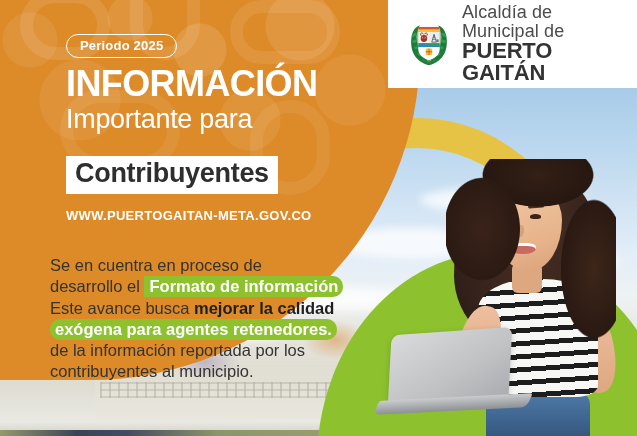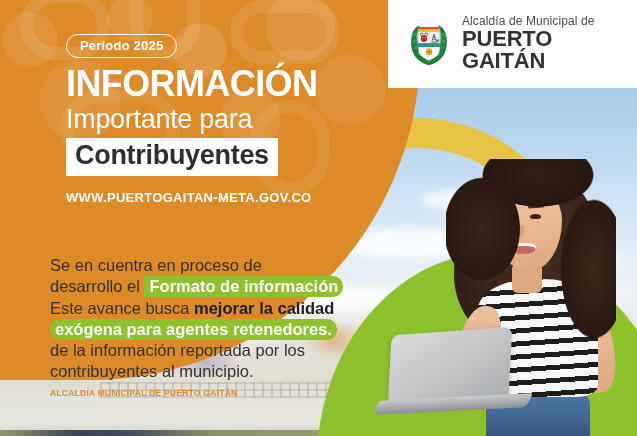--- a/index.html
+++ b/index.html
@@ -243,21 +243,21 @@
     width: 249px; height: 88px;
     background: #ffffff;
     display: flex;
     align-items: center;
     gap: 10px;
     padding: 0 14px 0 18px;
   }
   .crest { width: 46px; height: 46px; flex: 0 0 46px; }
   .brand-lines { display: flex; flex-direction: column; line-height: 1.02; }
   .brand-top {
-    font-size: 12px;
+    font-size: 18px;
     color: #4c4c4c;
     letter-spacing: 0.1px;
     font-weight: 400;
   }
   .brand-bottom {
     font-size: 22px;
     color: #333333;
     font-weight: 700;
     letter-spacing: -0.2px;
   }
@@ -283,21 +283,21 @@
     line-height: 1.0;
   }
   .h2 {
     color: #ffffff;
     font-size: 27px;
     font-weight: 400;
     letter-spacing: -0.3px;
     line-height: 1.12;
     margin-top: 2px;
   }
-  .h3-wrap { margin-top: 4px; display: inline-block; }
+  .h3-wrap { margin-top: 22px; display: inline-block; }
   .h3 {
     display: inline-block;
     background: #ffffff;
     color: #2e2e2e;
     font-size: 27px;
     font-weight: 600;
     letter-spacing: -0.3px;
     padding: 3px 9px 5px;
     line-height: 1.1;
   }
@@ -460,15 +460,14 @@
 
   <div class="body-copy">
     <span class="ln">Se en cuentra en proceso de</span>
     <span class="ln"><span>desarrollo el </span><span class="hl hl-r">Formato de información</span></span>
     <span class="ln"><span>Este avance busca </span><span class="strong">mejorar la calidad</span></span>
     <span class="ln"><span class="hl hl-l">exógena para agentes retenedores.</span></span>
     <span class="ln">de la información reportada por los</span>
     <span class="ln">contribuyentes al municipio.</span>
   </div>
 
-  <div class="footer-note">ALCALDÍA MUNICIPAL DE PUERTO GAITÁN</div>
 
 </div>
 
 </body></html>

